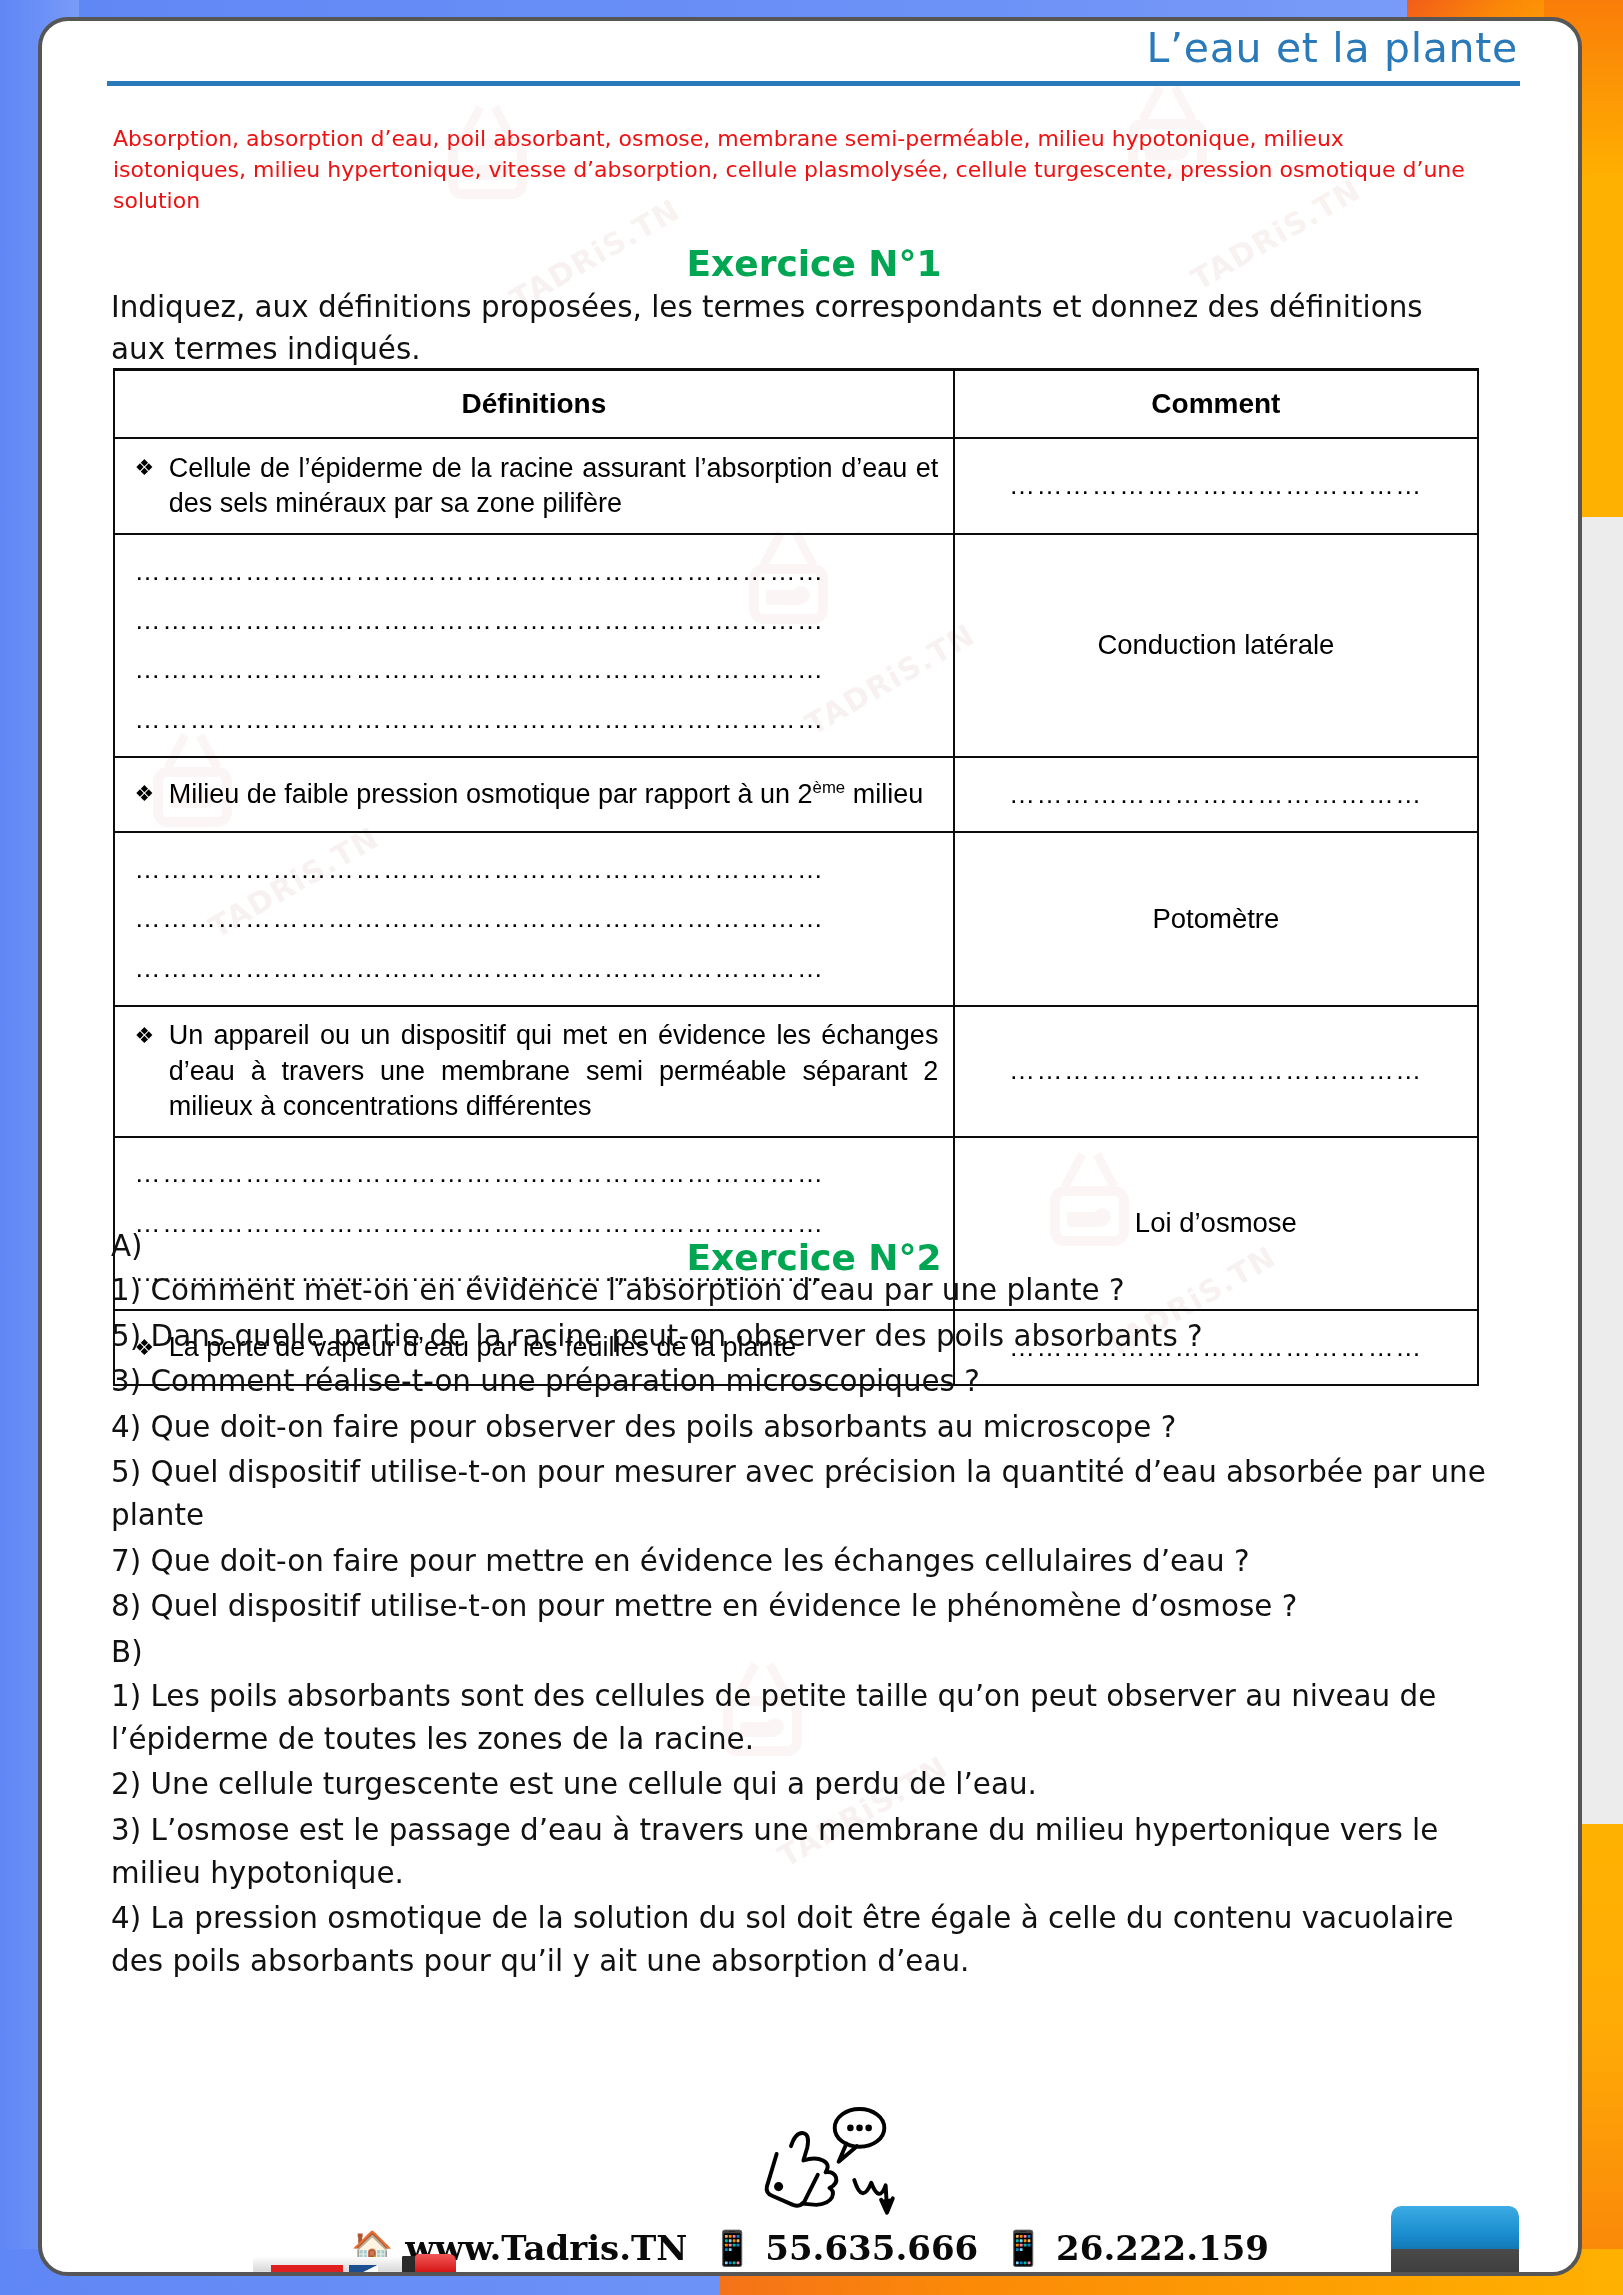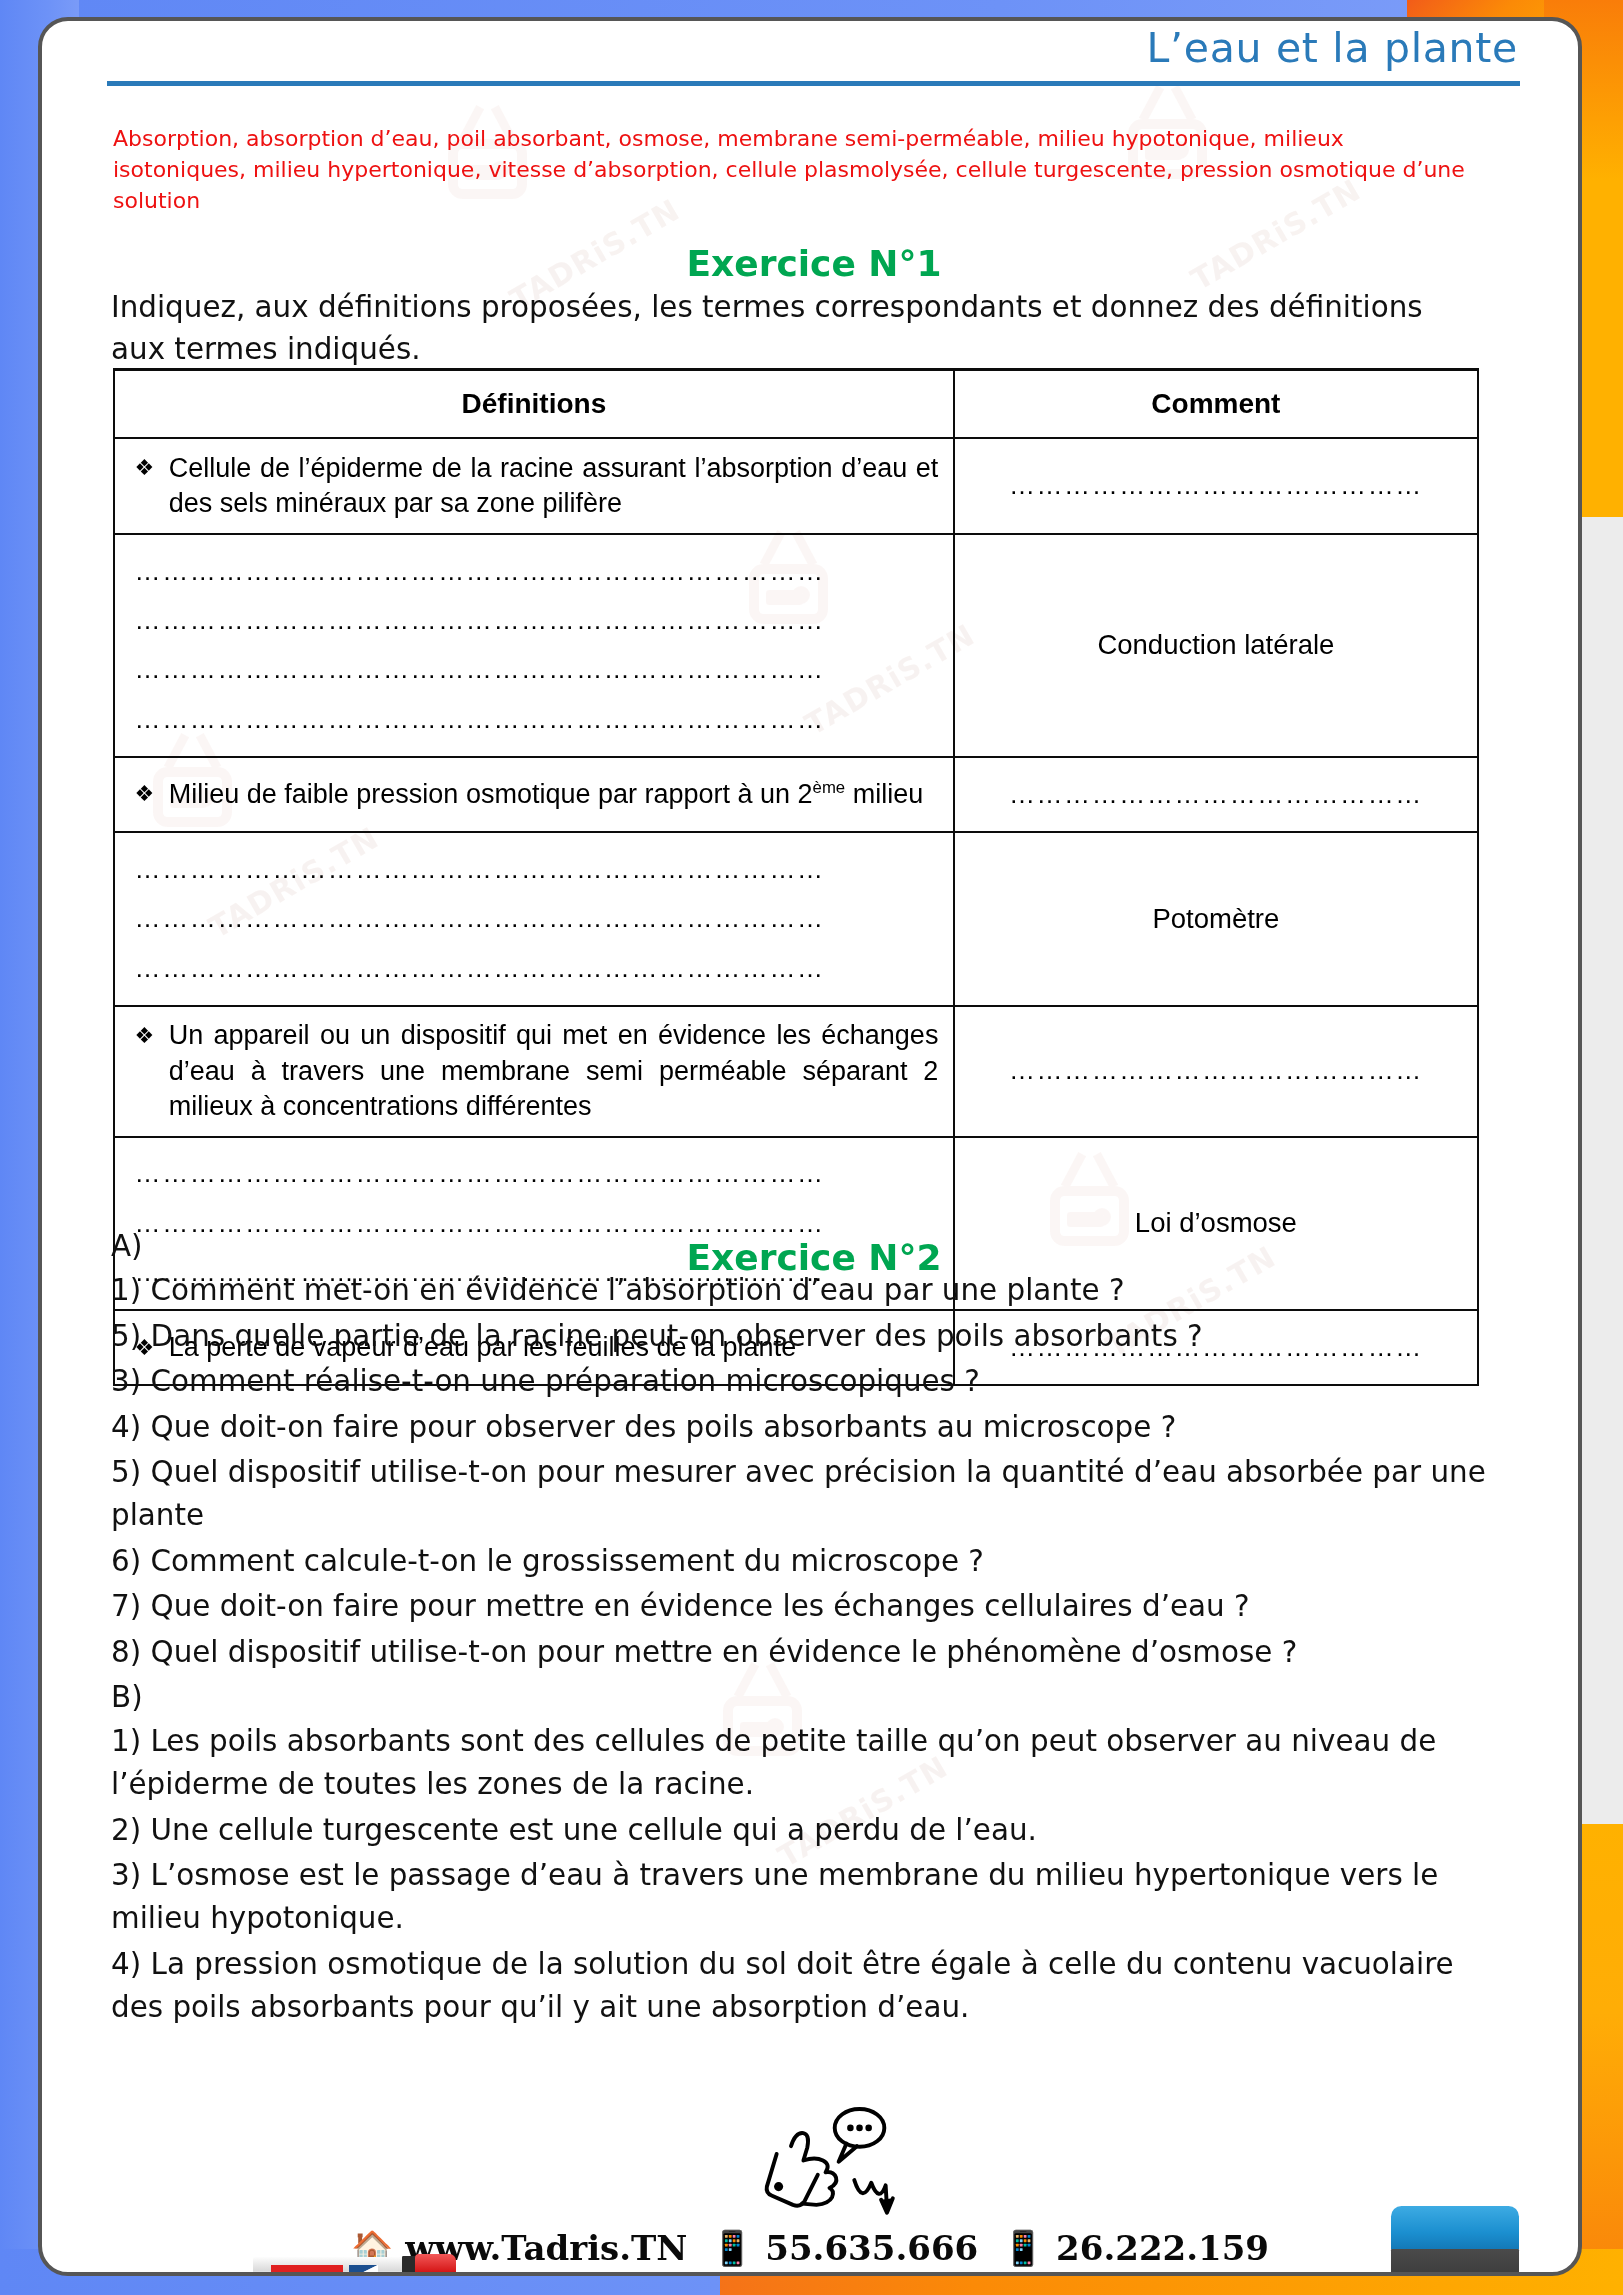--- a/index.html
+++ b/index.html
@@ -501,21 +501,20 @@
 
     <div id="ex2-title" class="ex-title">Exercice N°2</div>
     <div id="ex2-body">
       <div class="sec">A)</div>
       <div id="sec-a-list">
           <div class="q">1)  Comment met-on en évidence l’absorption d’eau par une plante ?</div>
           <div class="q">5)  Dans quelle partie de la racine peut-on observer des poils absorbants ?</div>
           <div class="q">3)  Comment réalise-t-on une préparation microscopiques ?</div>
           <div class="q">4)  Que doit-on faire pour observer des poils absorbants au microscope ?</div>
           <div class="q">5) Quel dispositif utilise-t-on pour mesurer avec précision la quantité d’eau absorbée par une plante</div>
-          <div class="q">6)  Comment calcule-t-on le grossissement du microscope ?</div>
           <div class="q">7)  Que doit-on faire pour mettre en évidence les échanges cellulaires d’eau ?</div>
           <div class="q">8)  Quel dispositif utilise-t-on pour mettre en évidence le phénomène d’osmose ?</div>
         </div>
       <div class="sec">B)</div>
       <div id="sec-b-list">
           <div class="q">1)  Les poils absorbants sont des cellules de petite taille qu’on peut observer au niveau de l’épiderme de toutes les zones de la racine.</div>
           <div class="q">2) Une cellule turgescente est une cellule qui a perdu de l’eau.</div>
           <div class="q">3)  L’osmose est le passage d’eau à travers une membrane du milieu hypertonique vers le milieu hypotonique.</div>
           <div class="q">4)  La pression osmotique de la solution du sol doit être égale à celle du contenu vacuolaire des poils absorbants pour qu’il y ait une absorption d’eau.</div>
         </div>

